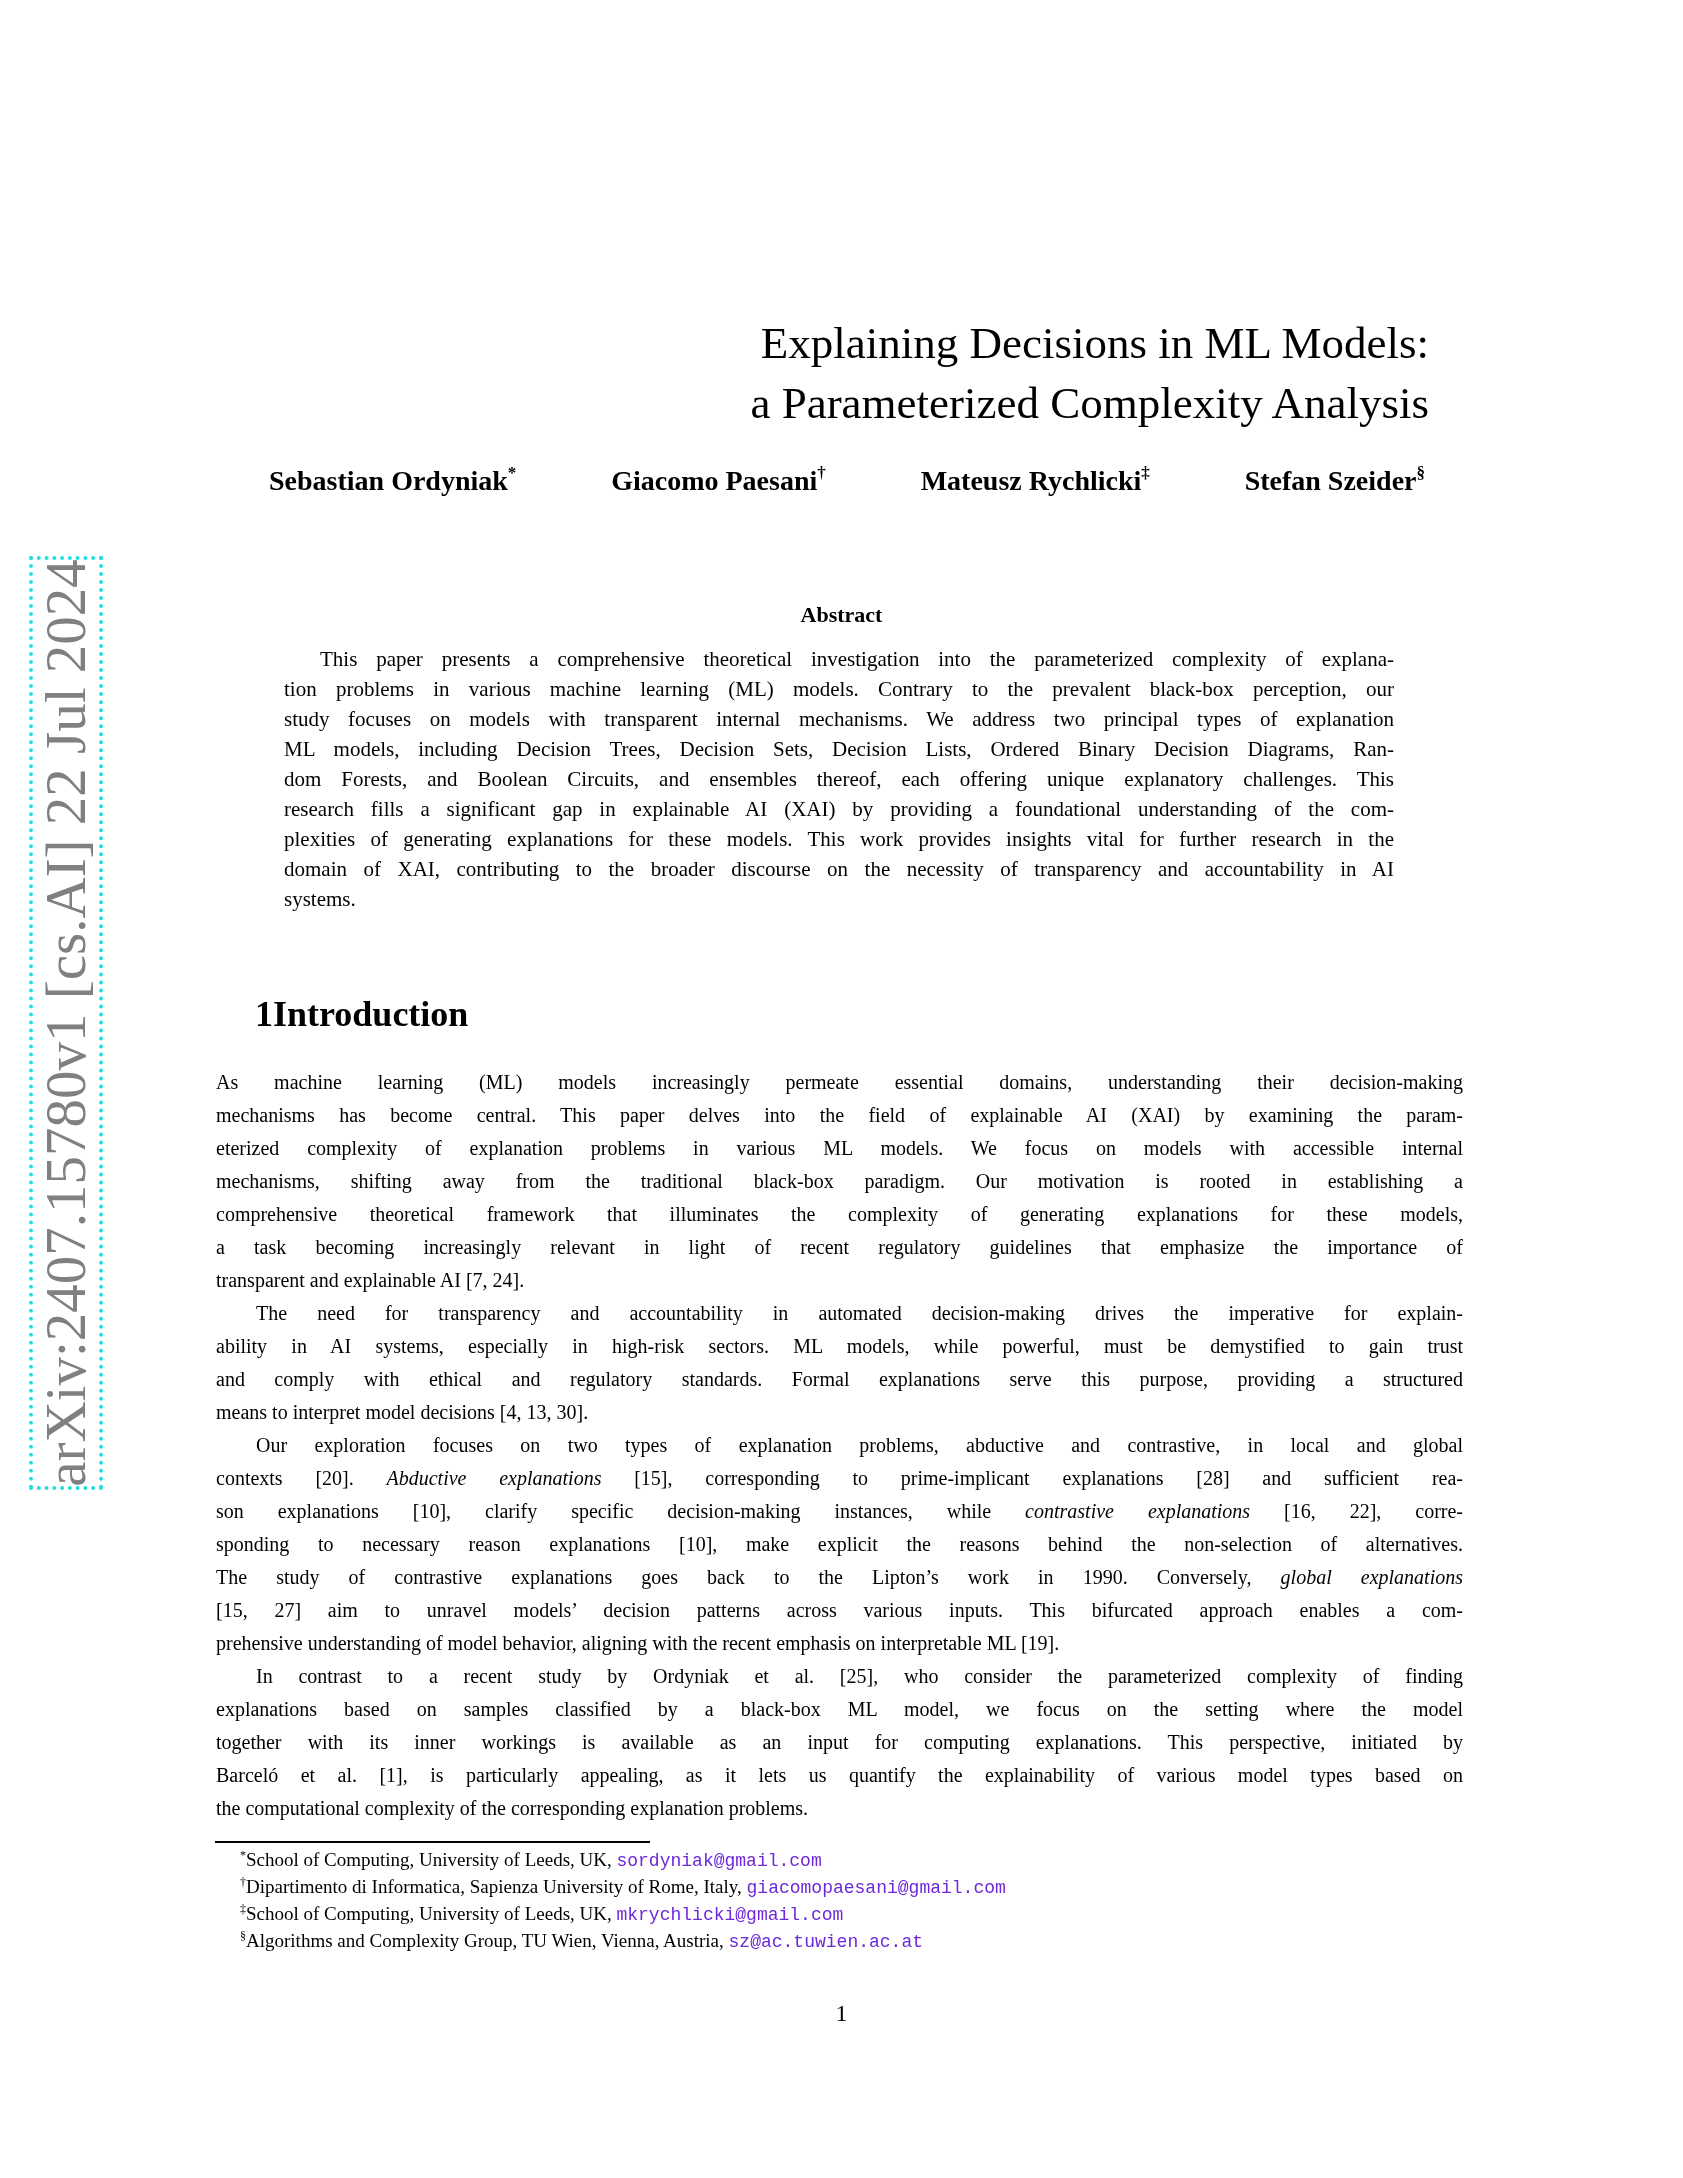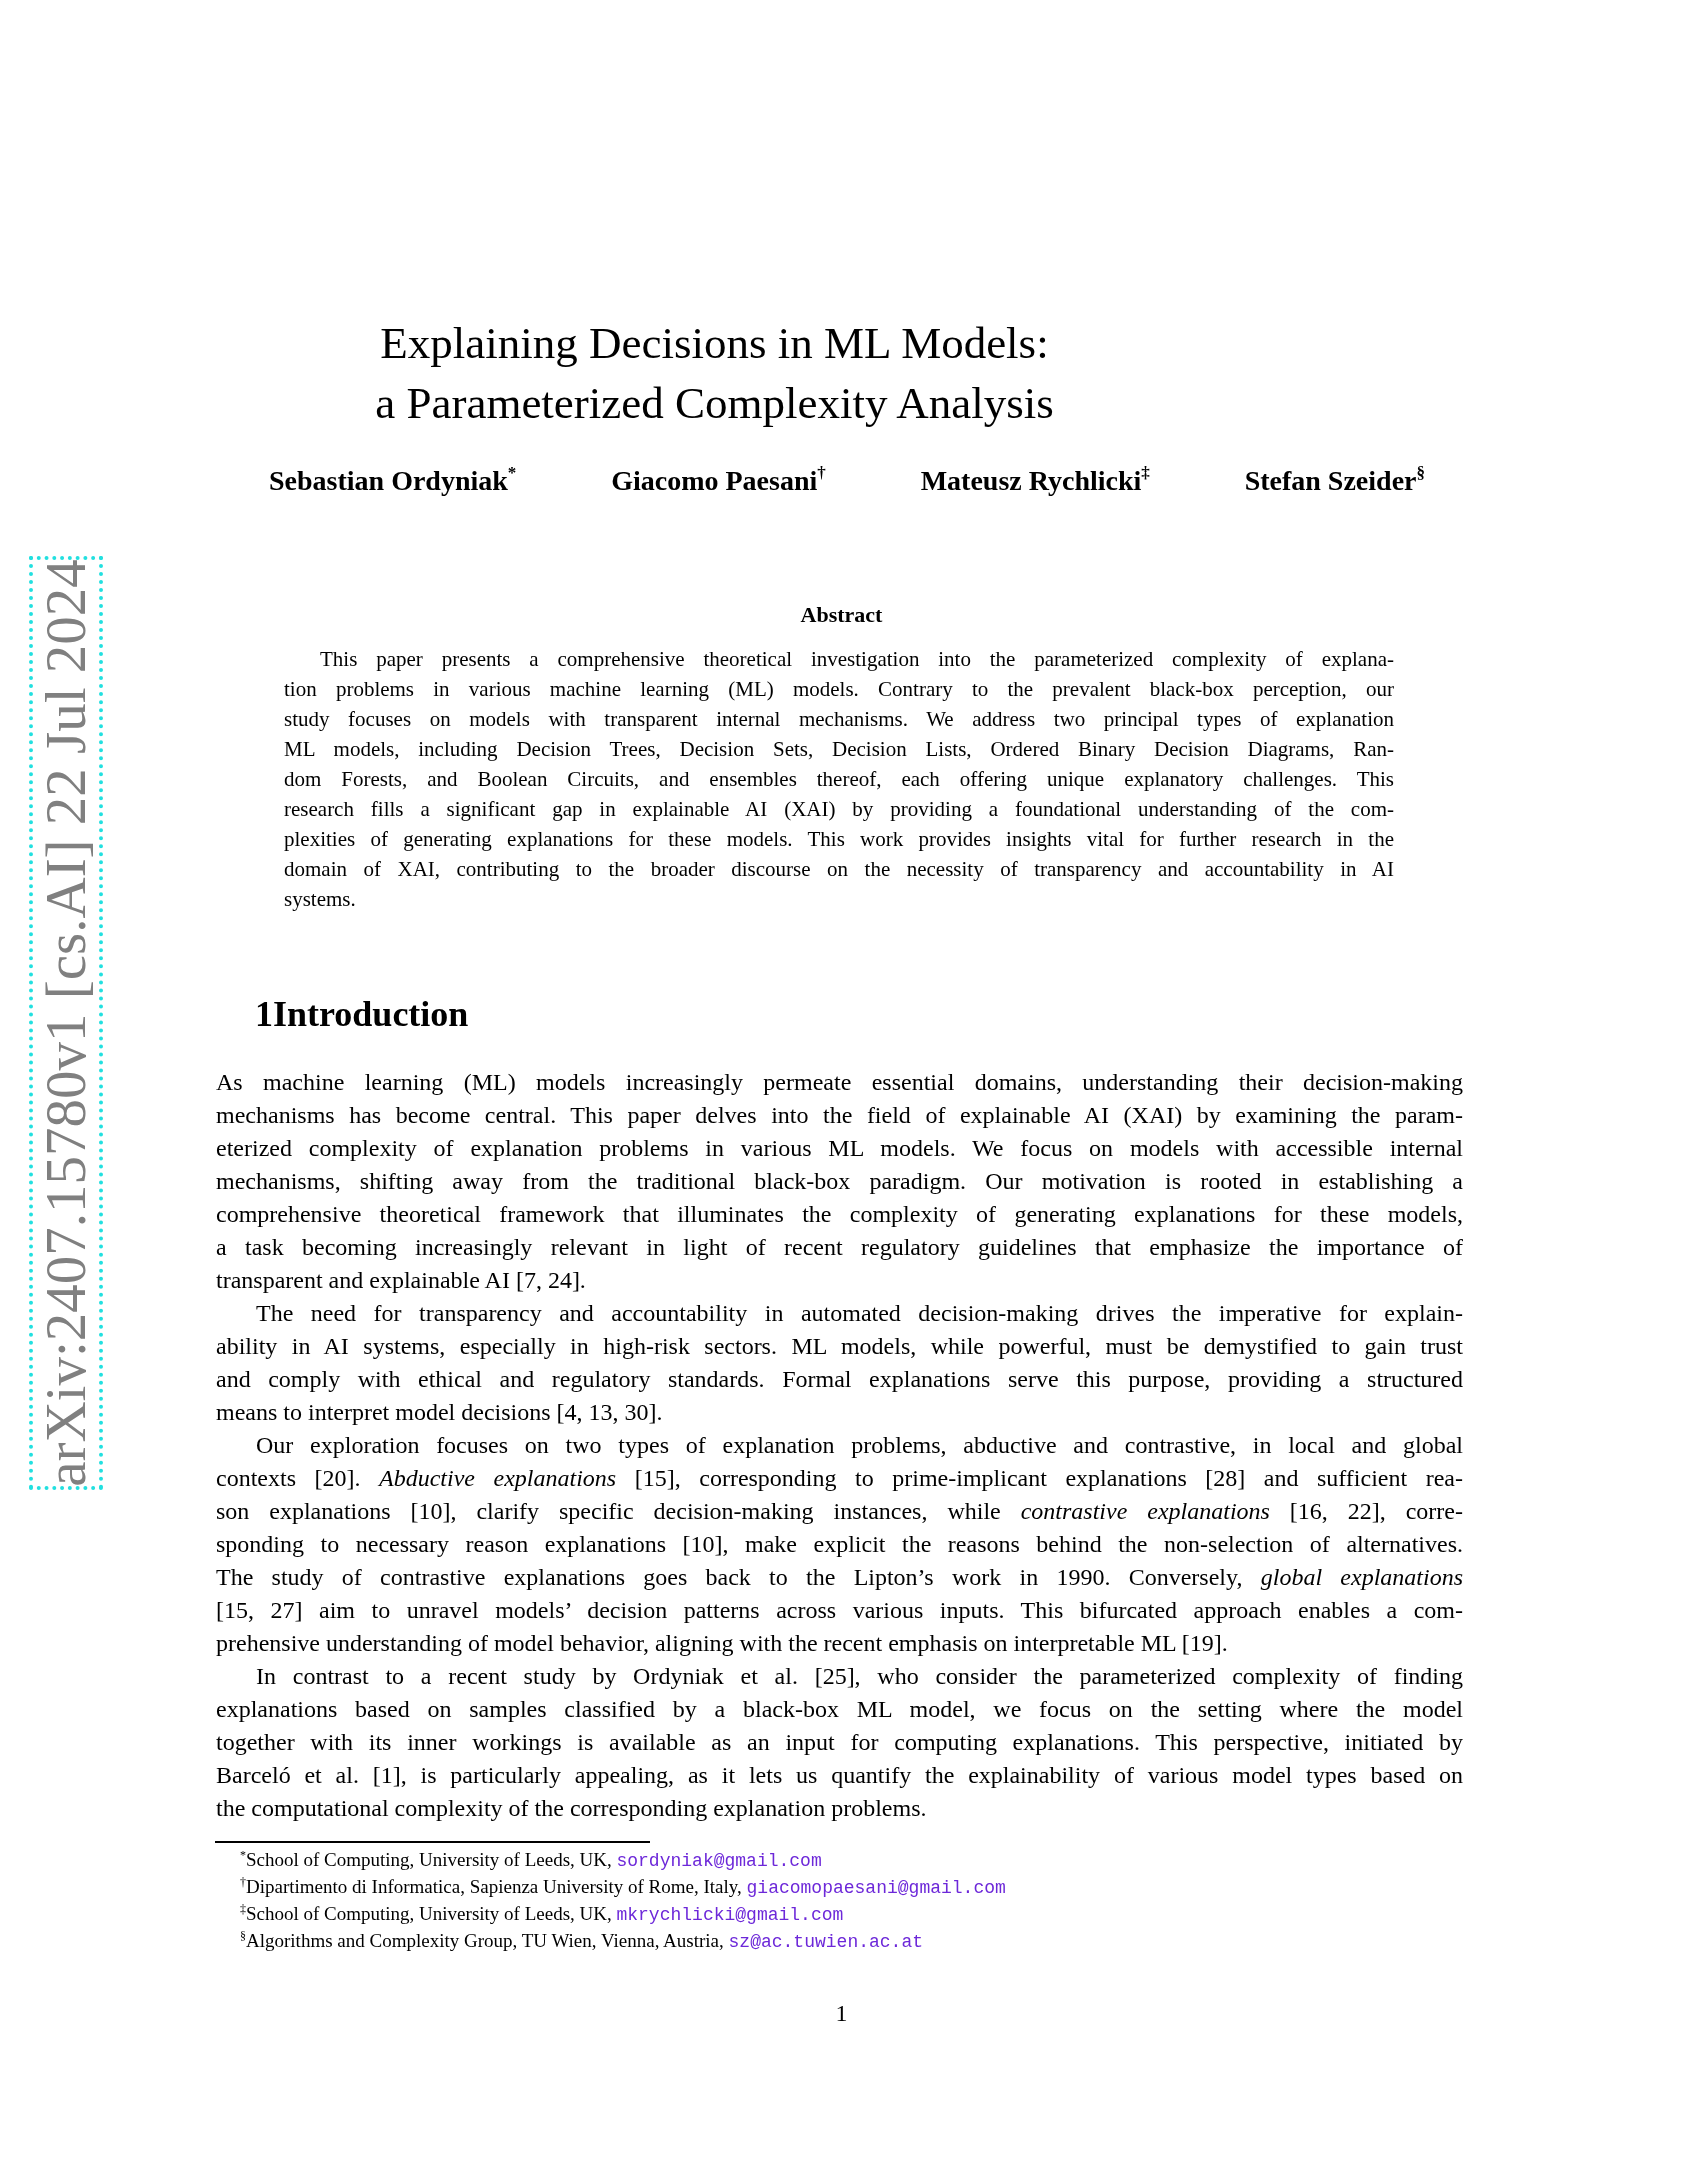--- a/index.html
+++ b/index.html
@@ -6,34 +6,34 @@
   body { width: 1683px; height: 2178px; position: relative; overflow: hidden;
          font-family: "Liberation Serif", "DejaVu Serif", serif; color: #000; }
 
   .arxiv-box { position: absolute; left: 29px; top: 556px; width: 74px; height: 934px;
                border: 4px dotted #22e0e0; box-sizing: border-box; }
   .arxiv-text { position: absolute; left: 65px; top: 1023px; white-space: nowrap;
                 transform: translate(-50%, -50%) rotate(-90deg);
                 font-family: "Liberation Serif", serif; font-size: 57px; color: #808080;
                 letter-spacing: 0px; }
 
-  .title { position: absolute; left: 0; width: 1429px; top: 313px; text-align: center;
+  .title { position: absolute; left: 0; width: 1429px; top: 313px; text-align: right;
            font-size: 45px; line-height: 60px; }
   .authors { position: absolute; left: 269px; top: 465px; width: 1156px;
              display: flex; justify-content: space-between; font-size: 28px; font-weight: bold; }
   .authors sup { font-size: 17px; vertical-align: 12px; line-height: 0; }
 
   .abstract-heading { position: absolute; left: 0; width: 1683px; top: 602px; text-align: center;
                       font-weight: bold; font-size: 22px; }
   .abstract { position: absolute; left: 284px; top: 644px; width: 1110px; font-size: 21px; line-height: 30px; }
 
   .section-heading { position: absolute; left: 216px; top: 993px; font-weight: bold; font-size: 36px; text-align: right; }
   .section-heading .num { display: inline-block; width: 57px; }
 
-  .body { position: absolute; left: 216px; top: 1066px; width: 1247px; font-size: 24px; line-height: 33px; }
+  .body { position: absolute; left: 216px; top: 1066px; width: 1247px; font-size: 20px; line-height: 33px; }
 
   .line { display: block; white-space: nowrap; text-align: justify; text-align-last: justify; }
   .line.last { text-align-last: left; }
   .line.indent { text-indent: 36px; }
   .body .line.indent { text-indent: 40px; }
   em { font-style: italic; }
 
   .fn-rule { position: absolute; left: 215px; top: 1841px; width: 435px; height: 2px; background: #000; }
   .footnotes { position: absolute; left: 240px; top: 1847px; font-size: 19px; line-height: 26px; }
   .footnotes sup { font-size: 12px; vertical-align: 7px; line-height: 0; }

